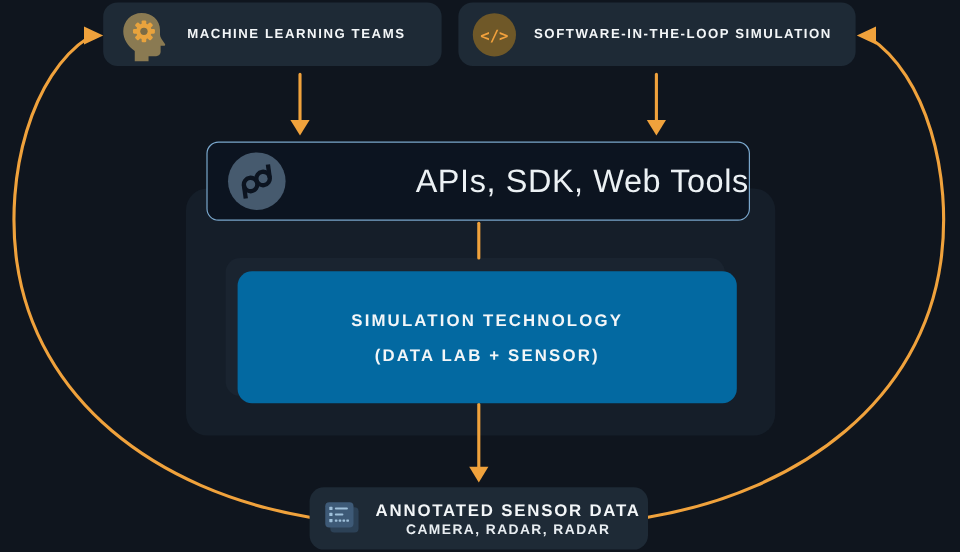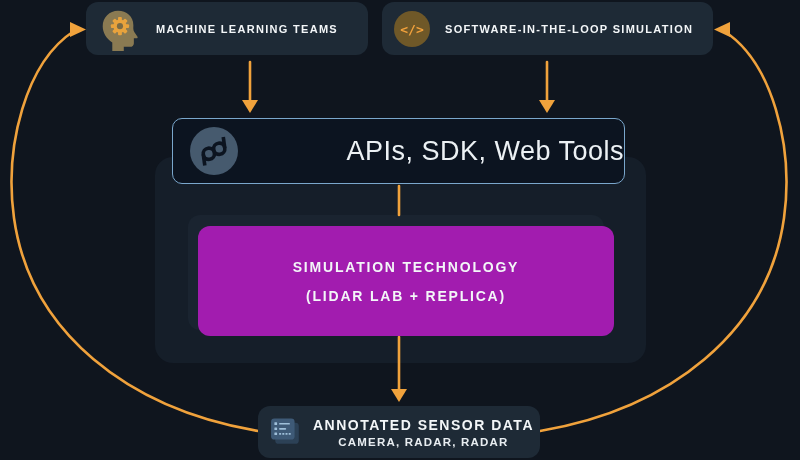--- a/index.html
+++ b/index.html
@@ -25,21 +25,21 @@
   .container-outer {
     position:absolute; left:155px; top:157px; width:491px; height:206px;
     background:#151E29; border-radius:18px;
   }
   .box-shadow-card {
     position:absolute; left:188px; top:215px; width:416px; height:115px;
     background:#1A2430; border-radius:12px;
   }
   .box-sim {
     left:198px; top:226px; width:416px; height:110px;
-    background:#a21caf; flex-direction:column; justify-content:center; gap:13px;
+    background:#0369a1; flex-direction:column; justify-content:center; gap:13px;
   }
   .box-sim .caps-label { font-size:14px; letter-spacing:1.8px; }
   
   .box-apis {
     left:172px; top:118px; width:453px; height:66px;
     background:#0C1420; border:1.5px solid #7AA7CC; border-radius:10px;
   }
   .apis-logo { position:absolute; left:16px; top:7px; }
   .apis-label {
     width:100%; text-align:right; color:#ECF1F4; font-size:27px;
@@ -112,21 +112,21 @@
         <circle cx="30.5" cy="23.5" r="5.6" stroke-width="3.6"></circle>
         <path d="M 13.9 27 L 13.9 38" stroke-width="3.6"></path>
         <path d="M 36.1 23.5 L 36.1 12.5" stroke-width="3.6"></path>
       </g>
     </svg>
     <span class="apis-label">APIs, SDK, Web Tools</span>
   </div>
 
   <div class="node box-sim">
     <span class="caps-label">SIMULATION TECHNOLOGY</span>
-    <span class="caps-label">(LIDAR LAB + REPLICA)</span>
+    <span class="caps-label">(DATA LAB + SENSOR)</span>
   </div>
 
   <div class="node box-sensor">
     <svg width="44" height="44" viewBox="0 0 44 44">
       <rect x="11" y="11" width="28" height="25" rx="4" fill="#2C4156"></rect>
       <rect x="6" y="6" width="28" height="25" rx="4" fill="#3E5A77"></rect>
       <g fill="#9FC0DA">
         <rect x="10" y="10.5" width="3.2" height="3.2" rx="0.6"></rect>
         <rect x="15.5" y="11.2" width="13" height="2" rx="1"></rect>
         <rect x="10" y="16.5" width="3.2" height="3.2" rx="0.6"></rect>

